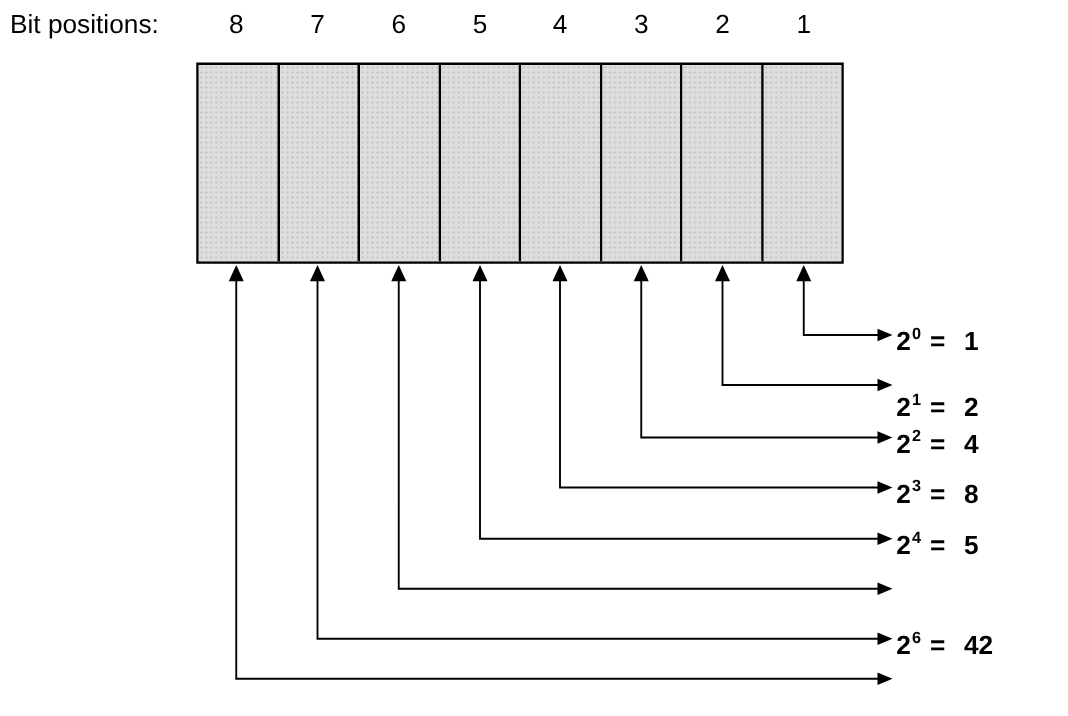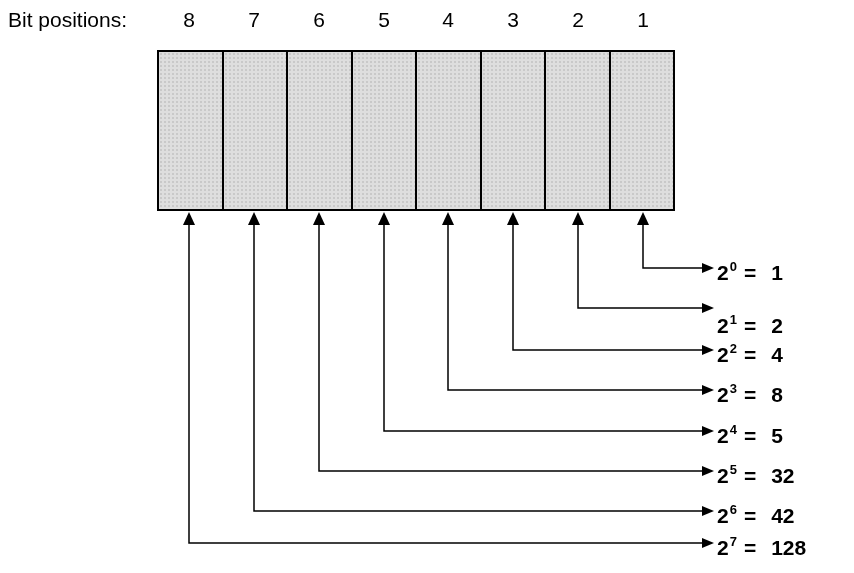--- a/index.html
+++ b/index.html
@@ -136,23 +136,17 @@
   </div>
   <div class="pw-row" style="top:336px">
     <span>2</span><sup>2</sup><span class="eq">=</span><span class="val">4</span>
   </div>
   <div class="pw-row" style="top:376px">
     <span>2</span><sup>3</sup><span class="eq">=</span><span class="val">8</span>
   </div>
   <div class="pw-row" style="top:417px">
     <span>2</span><sup>4</sup><span class="eq">=</span><span class="val">5</span>
   </div>
-  <div class="pw-row" style="top:457px">
-    <span>2</span><sup>5</sup><span class="eq">=</span><span class="val">32</span>
-  </div>
   <div class="pw-row" style="top:497px">
     <span>2</span><sup>6</sup><span class="eq">=</span><span class="val">42</span>
-  </div>
-  <div class="pw-row" style="top:529px">
-    <span>2</span><sup>7</sup><span class="eq">=</span><span class="val">128</span>
   </div>
 
 </div>
 
 </body></html>

